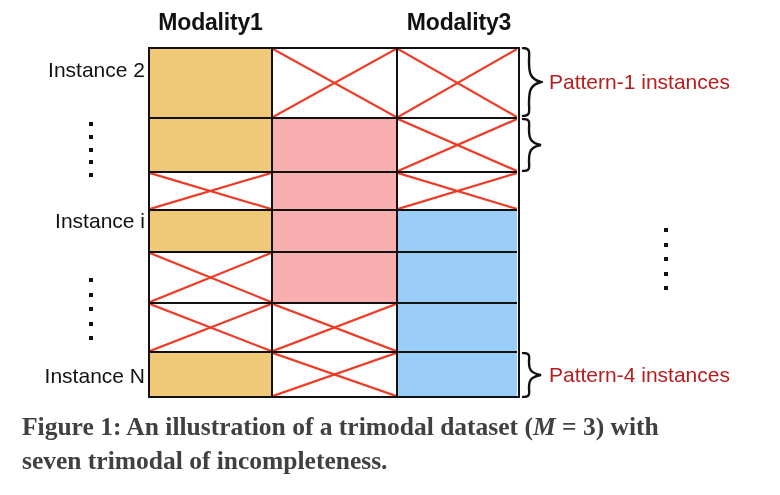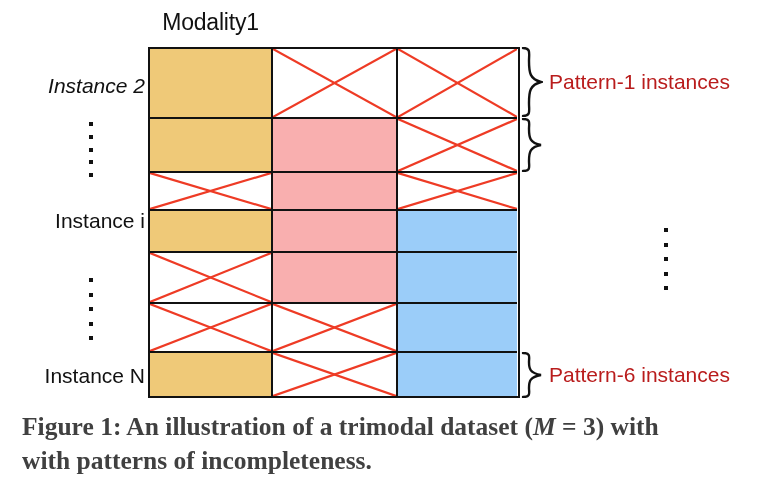--- a/index.html
+++ b/index.html
@@ -16,20 +16,21 @@
   .col-header{
     position:absolute;
     top:7px;
     height:30px;
     line-height:30px;
     text-align:center;
     font-size:23px;
     color:#111;
     letter-spacing:-0.2px;
     white-space:nowrap;
+    font-weight:bold;
   }
 
   
   .row-label{
     position:absolute;
     right:635px;          
     height:26px;
     line-height:26px;
     font-size:21px;
     color:#111;
@@ -106,22 +107,23 @@
     white-space:nowrap;
     letter-spacing:1px;
   }
 </style>
 </head>
 <body>
 
 <div id="figure-root">
 
   <div class="col-header" style="left:148px;width:125px;">Modality1</div>
-
-  <div class="row-label" style="top:73px;font-style:italic;">Instance 2</div>
+  <div class="col-header" style="left:398px;width:122px;">Modality3</div>
+
+  <div class="row-label" style="top:57px;">Instance 2</div>
   <div class="row-label" style="top:363px;">Instance N</div>
   <div class="row-label" style="top:208px;">Instance i</div>
 
   <div class="vdots" style="left:86px;top:122px;height:55px;">
     <span></span>
       <span></span>
       <span></span>
       <span></span>
       <span></span>
   </div>
@@ -228,21 +230,21 @@
     <svg width="22" height="54" viewBox="0 0 22 54">
       <path d="M2 1 C 10 1, 8 5, 8 11 C 8 20, 9 25, 20 27 C 9 29, 8 34, 8 43 C 8 49, 10 53, 2 53" fill="none" stroke="#111" stroke-width="2.4" stroke-linecap="round"></path>
     </svg>
   </div>
 
   <div class="brace" style="left:521px;top:352px;">
     <svg width="22" height="46" viewBox="0 0 22 46">
       <path d="M2 1 C 10 1, 8 5, 8 10 C 8 17, 9 21, 20 23 C 9 25, 8 29, 8 36 C 8 41, 10 45, 2 45" fill="none" stroke="#111" stroke-width="2.4" stroke-linecap="round"></path>
     </svg>
   </div>
-  <div class="pattern-label" style="left:549px;top:362px;">Pattern-6 instances</div>
+  <div class="pattern-label" style="left:549px;top:362px;">Pattern-4 instances</div>
 
   <div id="caption">
     <span>Figure 1: An illustration of a trimodal dataset (</span><span class="ital">M</span><span> = 3) with</span><br>
-    <span>with patterns of incompleteness.</span>
+    <span>seven trimodal of incompleteness.</span>
   </div>
 
 
 </div>
 
 </body></html>

